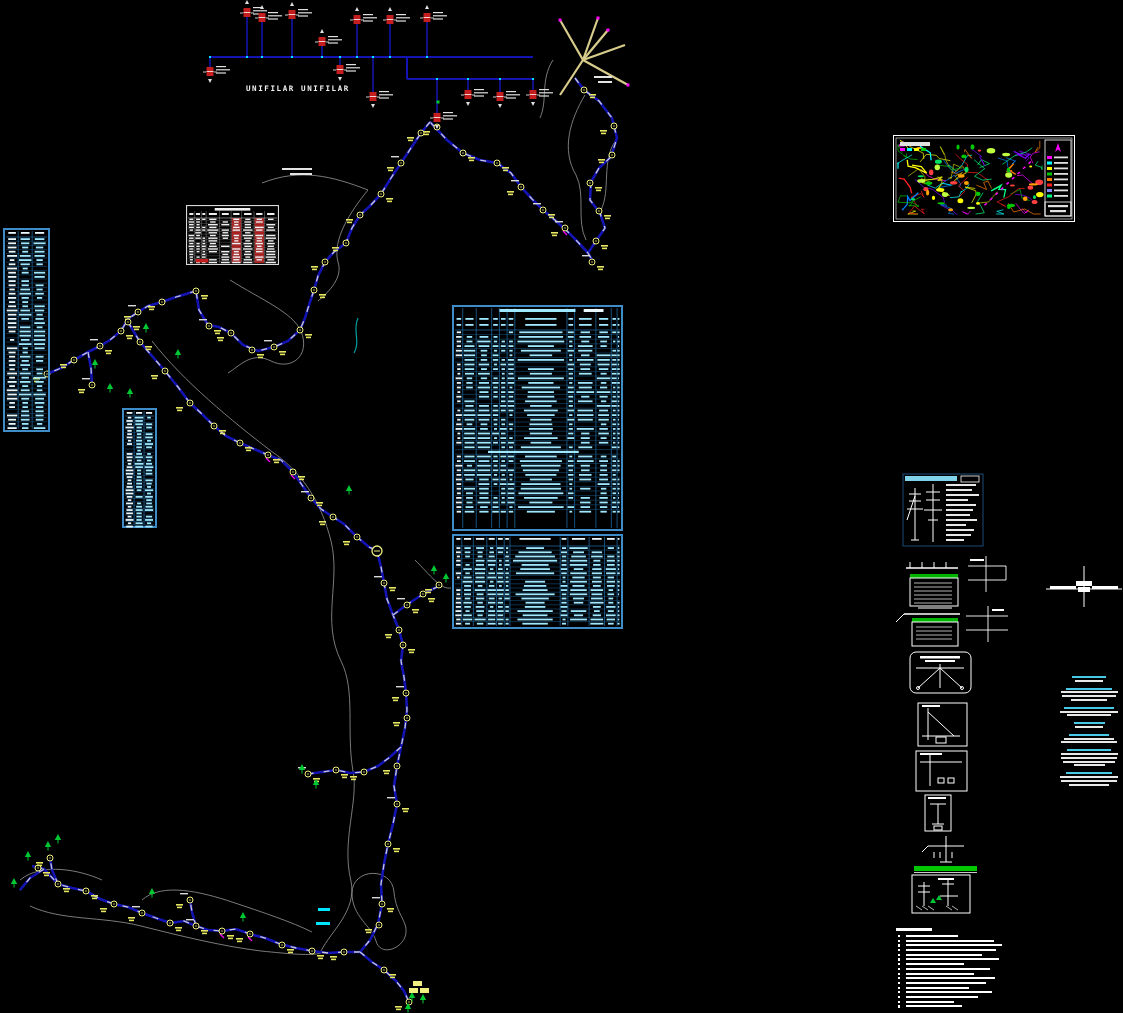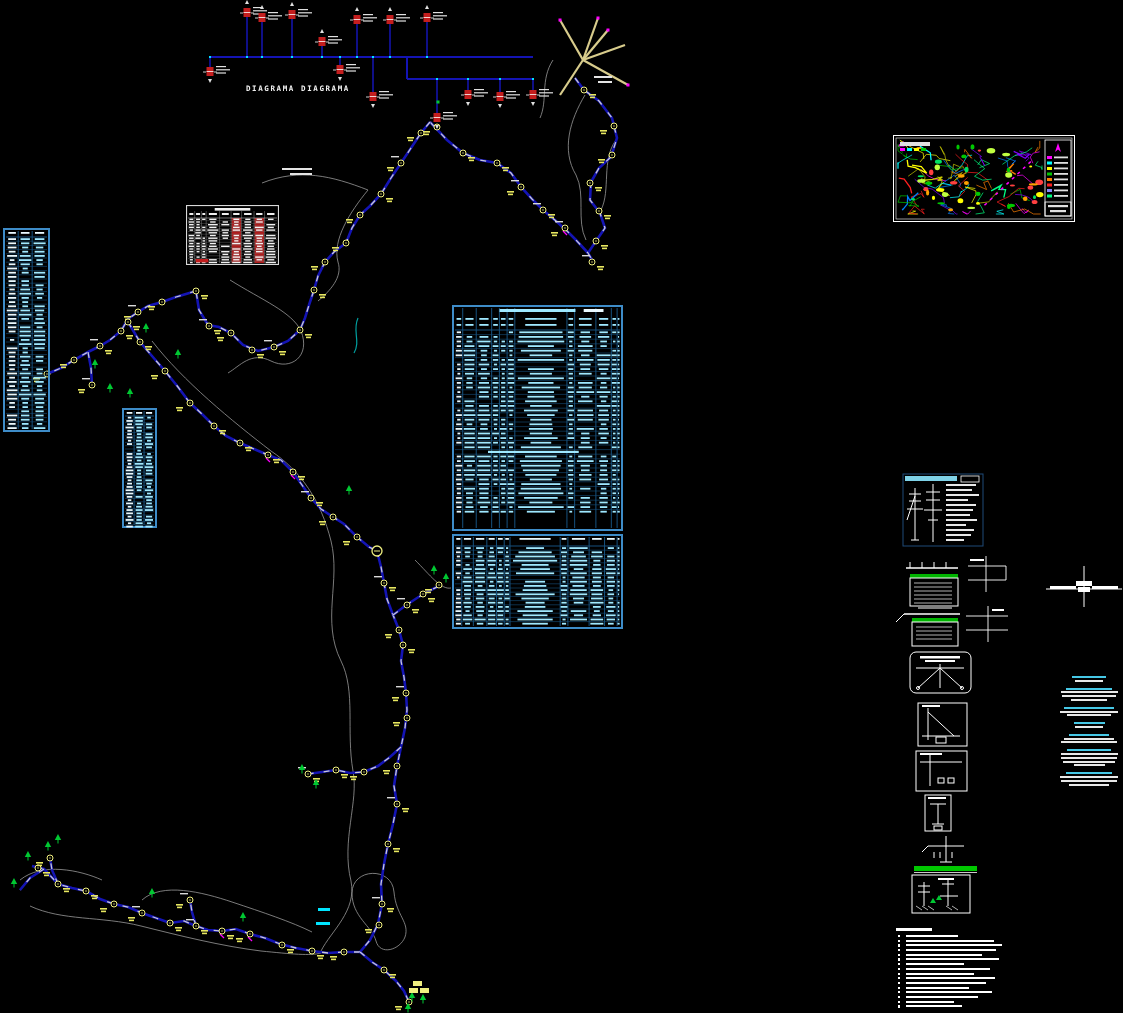--- a/index.html
+++ b/index.html
@@ -821,21 +821,21 @@
         <line x1="529.5" y1="94.5" x2="536.5" y2="94.5" stroke="#FFF" stroke-width="0.8"></line>
         <line x1="526" y1="95" x2="529" y2="95" stroke="#FFF" stroke-width="0.8"></line>
         <line x1="537" y1="95" x2="540" y2="95" stroke="#FFF" stroke-width="0.8"></line>
         <rect x="539" y="89" width="10" height="1.2" fill="#E0E0E0"></rect>
         <rect x="539" y="92.2" width="14" height="1.2" fill="#E0E0E0"></rect>
         <rect x="539" y="95.4" width="10" height="1.2" fill="#E0E0E0"></rect>
         <path d="M531,102 l2,4 l2,-4 z" fill="#E0E0E0"></path>
       </g>
       <rect x="436.5" y="100.5" width="3" height="3" fill="#00C832"></rect>
     </svg>
-  <div id="unifilar-title">DIAGRAMA DIAGRAMA</div>
+  <div id="unifilar-title">UNIFILAR UNIFILAR</div>
 
   <svg class="comp" width="47" height="204" style="left: 3px; top: 228px;">
       <rect x="1" y="1" width="45" height="202" fill="none" stroke="#3E8CC8" stroke-width="2"></rect>
       <line x1="15.212765957446809" y1="3" x2="15.212765957446809" y2="201" stroke="#16517E" stroke-width="1"></line>
       <line x1="29.170212765957448" y1="3" x2="29.170212765957448" y2="201" stroke="#16517E" stroke-width="1"></line>
       <rect x="5.320425531914894" y="4" width="7.571914893617022" height="1.8" fill="#E9F9FF"></rect>
       <rect x="17.86468085106383" y="4" width="8.653617021276595" height="1.8" fill="#E9F9FF"></rect>
       <rect x="31.987872340425533" y="4" width="9.194468085106383" height="1.8" fill="#E9F9FF"></rect>
       <line x1="3" y1="9" x2="44" y2="9" stroke="#16517E" stroke-width="1"></line>
       <rect x="5.189318286386775" y="10.2" width="7.834129384673259" height="1.8" fill="#E9F9FF"></rect>

